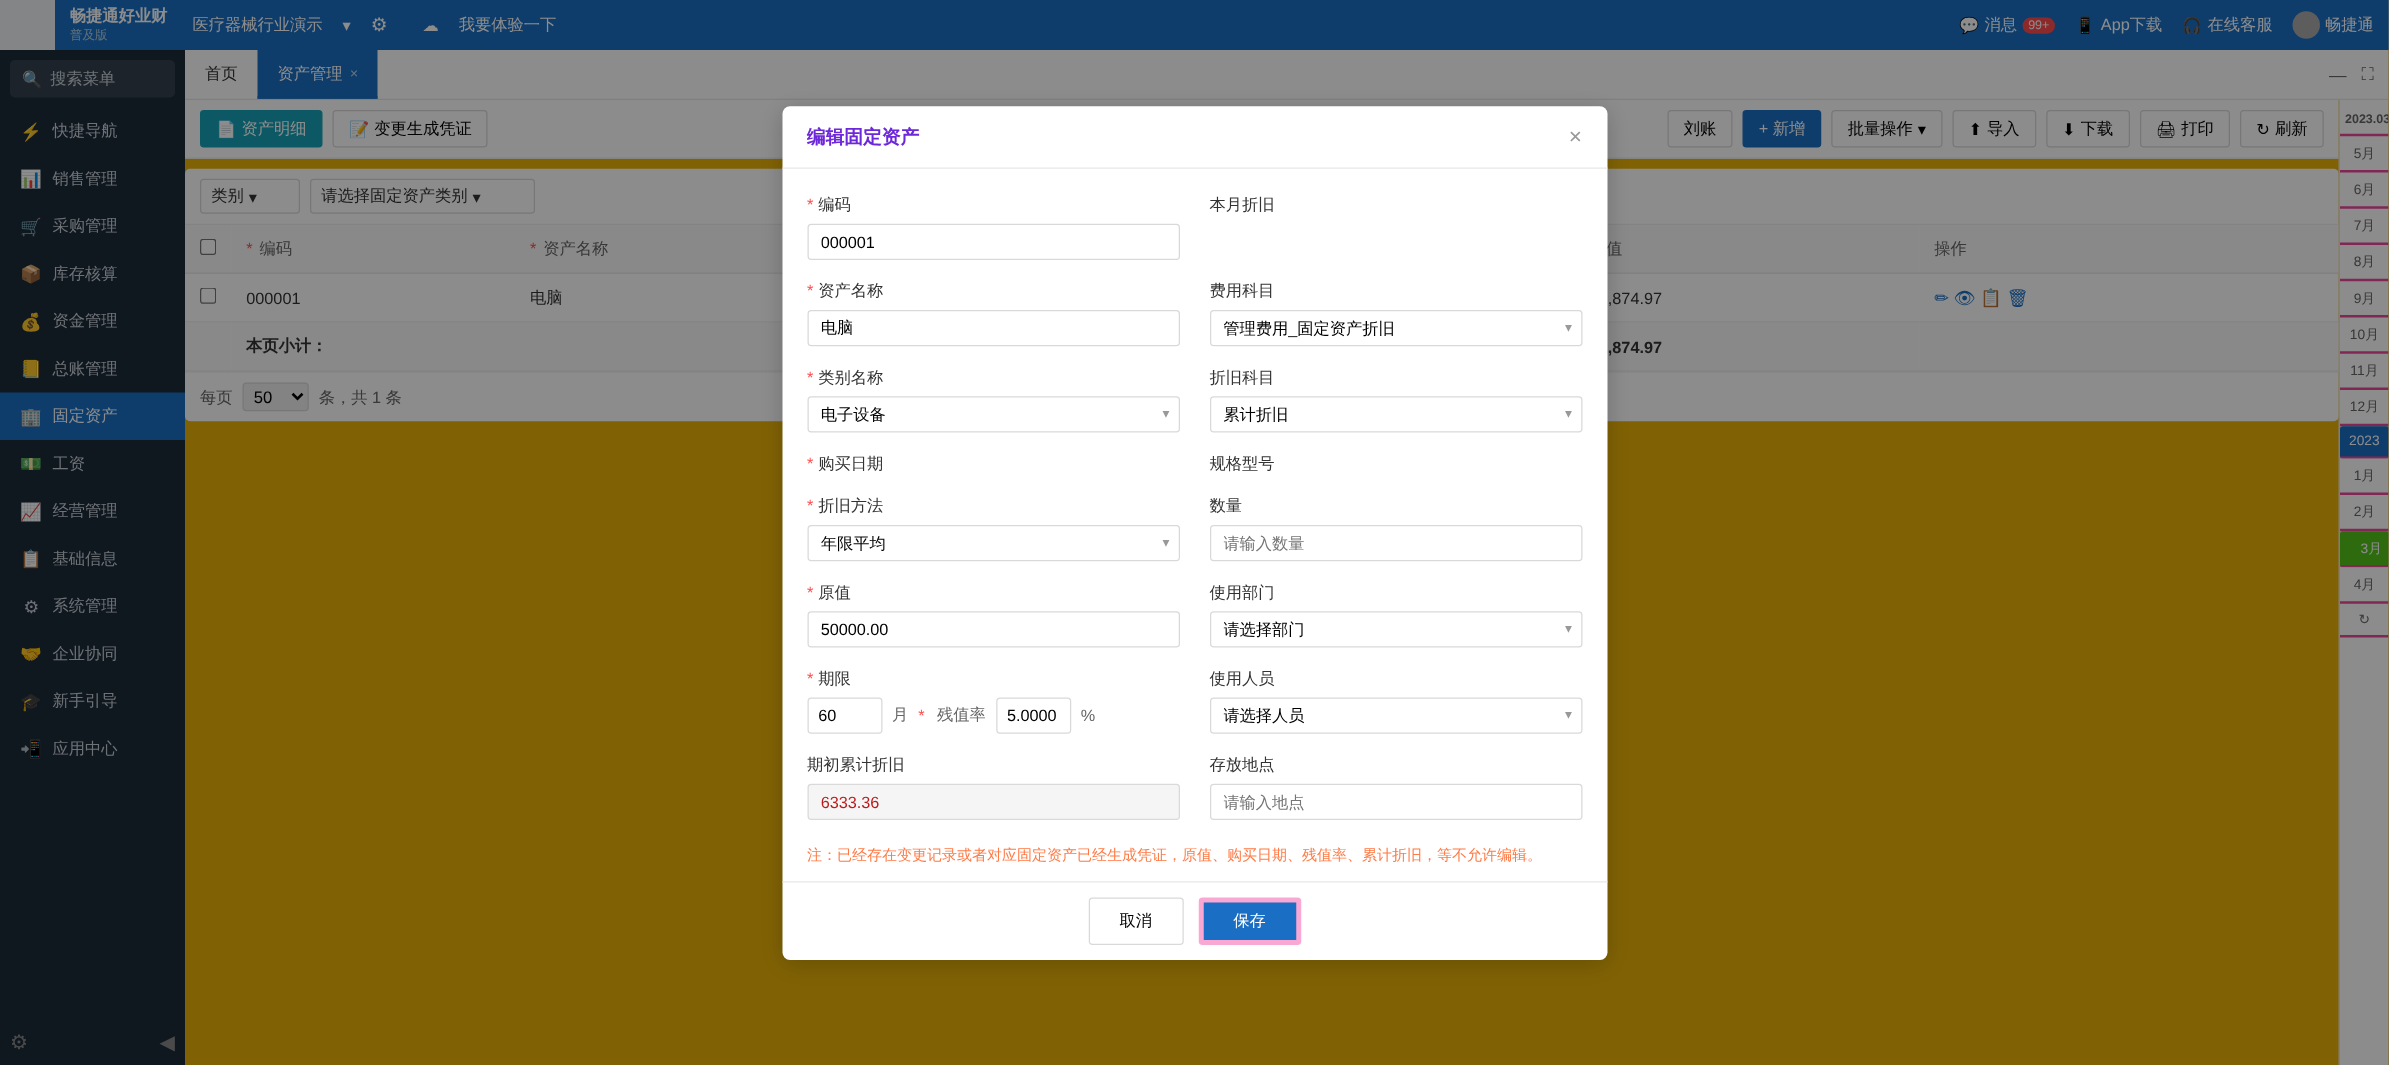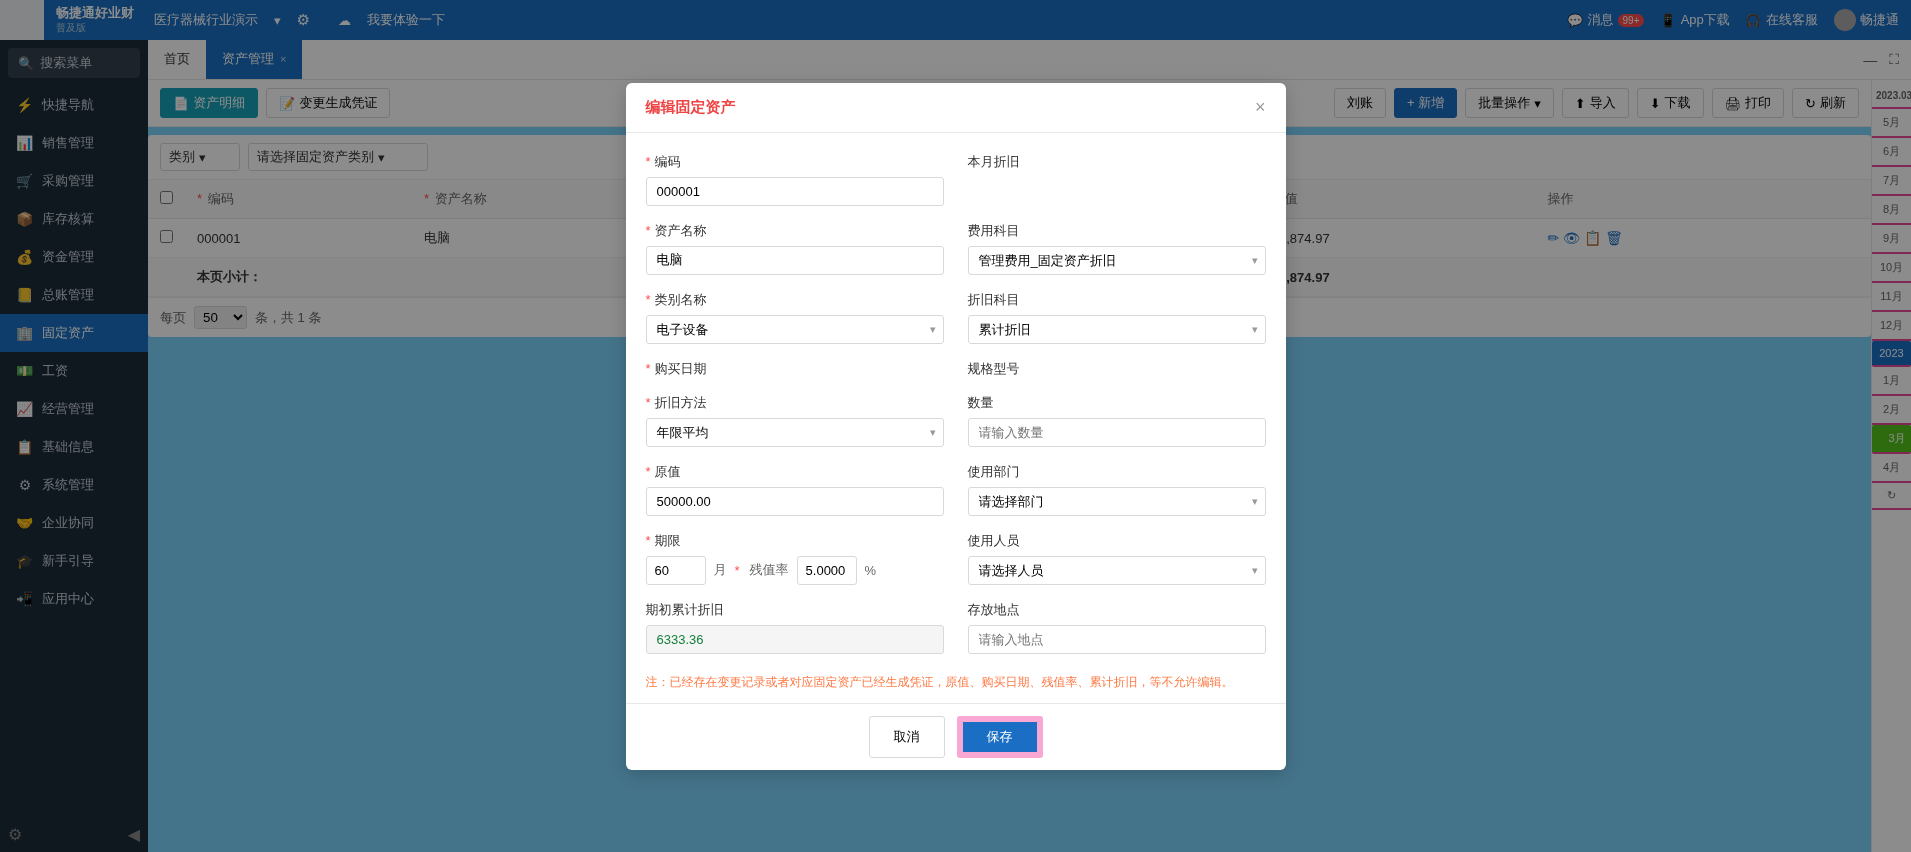--- a/index.html
+++ b/index.html
@@ -3,21 +3,21 @@
   <meta charset="utf-8">
   <style>
     * { box-sizing: border-box; margin: 0; padding: 0; }
     body { font-family: 'Microsoft YaHei', Arial, sans-serif; font-size: 13px; background: #f0f2f5; color: #333; overflow: hidden; }
 
     
     .app-container { display: flex; flex-direction: column; height: 852px; width: 1911px; }
     .top-bar { height: 40px; background: #1a6fc4; display: flex; align-items: center; padding: 0 12px; color: #fff; flex-shrink: 0; margin-left: 44px; }
     .main-layout { display: flex; flex: 1; overflow: hidden; }
     .sidebar { width: 148px; background: #1d2b3a; display: flex; flex-direction: column; color: #c8d0d8; flex-shrink: 0; }
-    .content-area { flex: 1; display: flex; flex-direction: column; overflow: hidden; background: #7dd3fc; }
+    .content-area { flex: 1; display: flex; flex-direction: column; overflow: hidden; background: #eab308; }
 
     
     .top-bar-left { display: flex; align-items: center; gap: 8px; }
     .app-logo { font-size: 13px; font-weight: bold; color: #fff; line-height: 1.2; }
     .app-version { font-size: 10px; color: #acd; }
     .top-bar-center { flex: 1; display: flex; align-items: center; gap: 16px; margin-left: 20px; }
     .top-bar-right { display: flex; align-items: center; gap: 16px; color: #fff; font-size: 13px; }
     .badge { background: #ff4d4f; color: #fff; border-radius: 8px; padding: 1px 5px; font-size: 10px; }
     .top-icon-btn { display: flex; align-items: center; gap: 4px; cursor: pointer; }
 
@@ -58,37 +58,37 @@
     
     .side-panel { width: 40px; background: #fff; border-left: 1px solid #e8e8e8; display: flex; flex-direction: column; padding: 4px 0; flex-shrink: 0; }
     .side-panel-item { padding: 6px 4px; text-align: center; font-size: 11px; color: #666; cursor: pointer; border-bottom: 2px solid #ec4899; }
     .side-panel-item.highlight { background: #1a6fc4; color: #fff; border-radius: 2px; }
     .side-panel-item.green { background: #52c41a; color: #fff; border-radius: 2px; padding-left: 15px; }
 
     
     .modal-overlay { position: fixed; top: 0; left: 0; width: 100%; height: 100%; background: rgba(0,0,0,0.45); display: flex; align-items: center; justify-content: center; z-index: 1000; }
     .modal { background: #fff; border-radius: 6px; width: 660px; box-shadow: 0 4px 20px rgba(0,0,0,0.2); }
     .modal-header { padding: 14px 20px; border-bottom: 1px solid #e8e8e8; display: flex; align-items: center; justify-content: space-between; }
-    .modal-title { font-size: 15px; font-weight: bold; color: #ef4444; }
+    .modal-title { font-size: 15px; font-weight: bold; color: #6d28d9; }
     .modal-close { background: none; border: none; cursor: pointer; font-size: 18px; color: #999; }
     .modal-body { padding: 20px; display: grid; grid-template-columns: 1fr 1fr; gap: 16px 24px; }
     .form-row { display: flex; flex-direction: column; gap: 6px; }
     .form-label { font-size: 13px; color: #333; display: flex; align-items: center; gap: 2px; }
     .form-input { padding: 6px 10px; border: 1px solid #d9d9d9; border-radius: 3px; font-size: 13px; outline: none; width: 100%; }
-    .form-input.readonly { background: #f5f5f5; color: #15803d; }
+    .form-input.readonly { background: #f5f5f5; color: #b91c1c; }
     .form-select-wrapper { position: relative; }
     .form-select-wrapper select { width: 100%; padding: 6px 28px 6px 10px; border: 1px solid #d9d9d9; border-radius: 3px; font-size: 13px; appearance: none; background: #fff; outline: none; cursor: pointer; }
     .form-select-arrow { position: absolute; right: 8px; top: 50%; transform: translateY(-50%); color: #999; pointer-events: none; font-size: 11px; }
     .form-row-inline { display: flex; align-items: center; gap: 8px; }
     .form-input-small { width: 60px; padding: 6px 8px; border: 1px solid #d9d9d9; border-radius: 3px; font-size: 13px; }
     .form-unit { font-size: 13px; color: #666; }
     .modal-note { padding: 0 20px 12px; font-size: 12px; color: #ff7a45; }
     .modal-footer { padding: 12px 20px; border-top: 1px solid #e8e8e8; display: flex; justify-content: center; gap: 12px; }
     .btn-cancel { padding: 6px 24px; border: 1px solid #d9d9d9; background: #fff; border-radius: 3px; cursor: pointer; font-size: 13px; }
-    .btn-save { padding: 6px 24px; border: 6px solid #f9a8d4; background: #1a6fc4; color: #fff; border-radius: 3px; cursor: pointer; font-size: 13px; }
+    .btn-save { padding: 6px 24px; border: 4px solid #f9a8d4; background: #1a6fc4; color: #fff; border-radius: 3px; cursor: pointer; font-size: 13px; }
     .date-input-wrapper { position: relative; }
     .date-input-wrapper input { padding-right: 28px; }
     .date-icon { position: absolute; right: 8px; top: 50%; transform: translateY(-50%); color: #999; font-size: 13px; cursor: pointer; }
   </style>
 </head>
 <body>
 
 <div class="app-container">
 
   <div class="top-bar">

